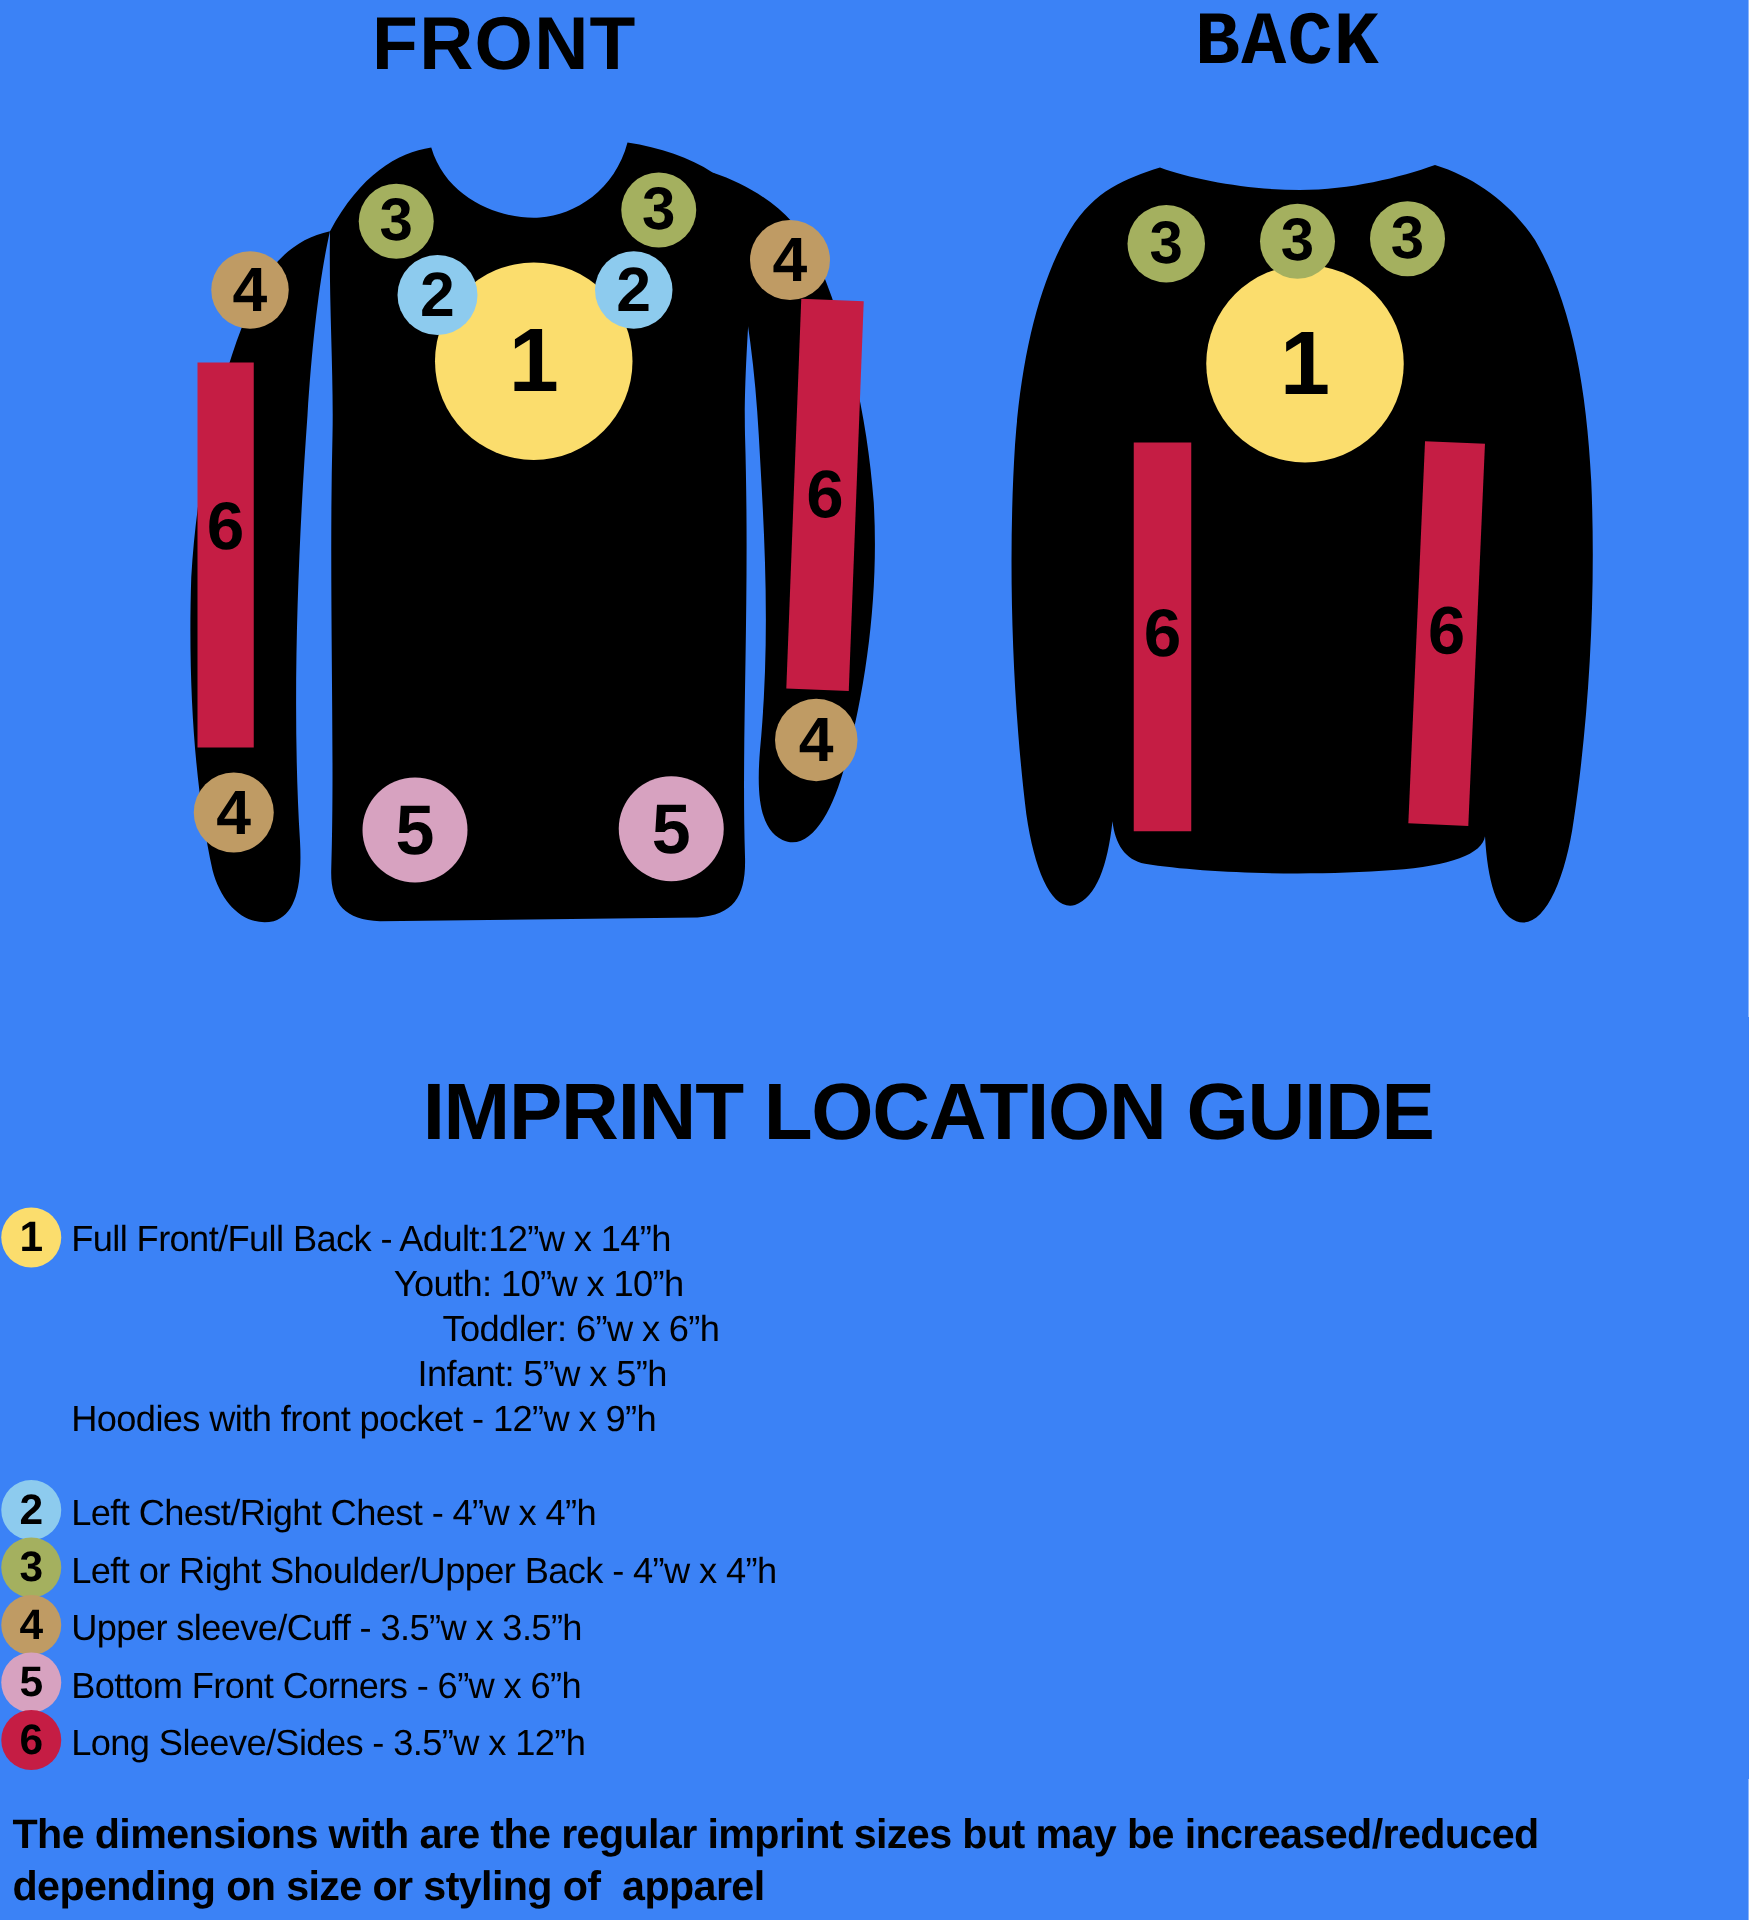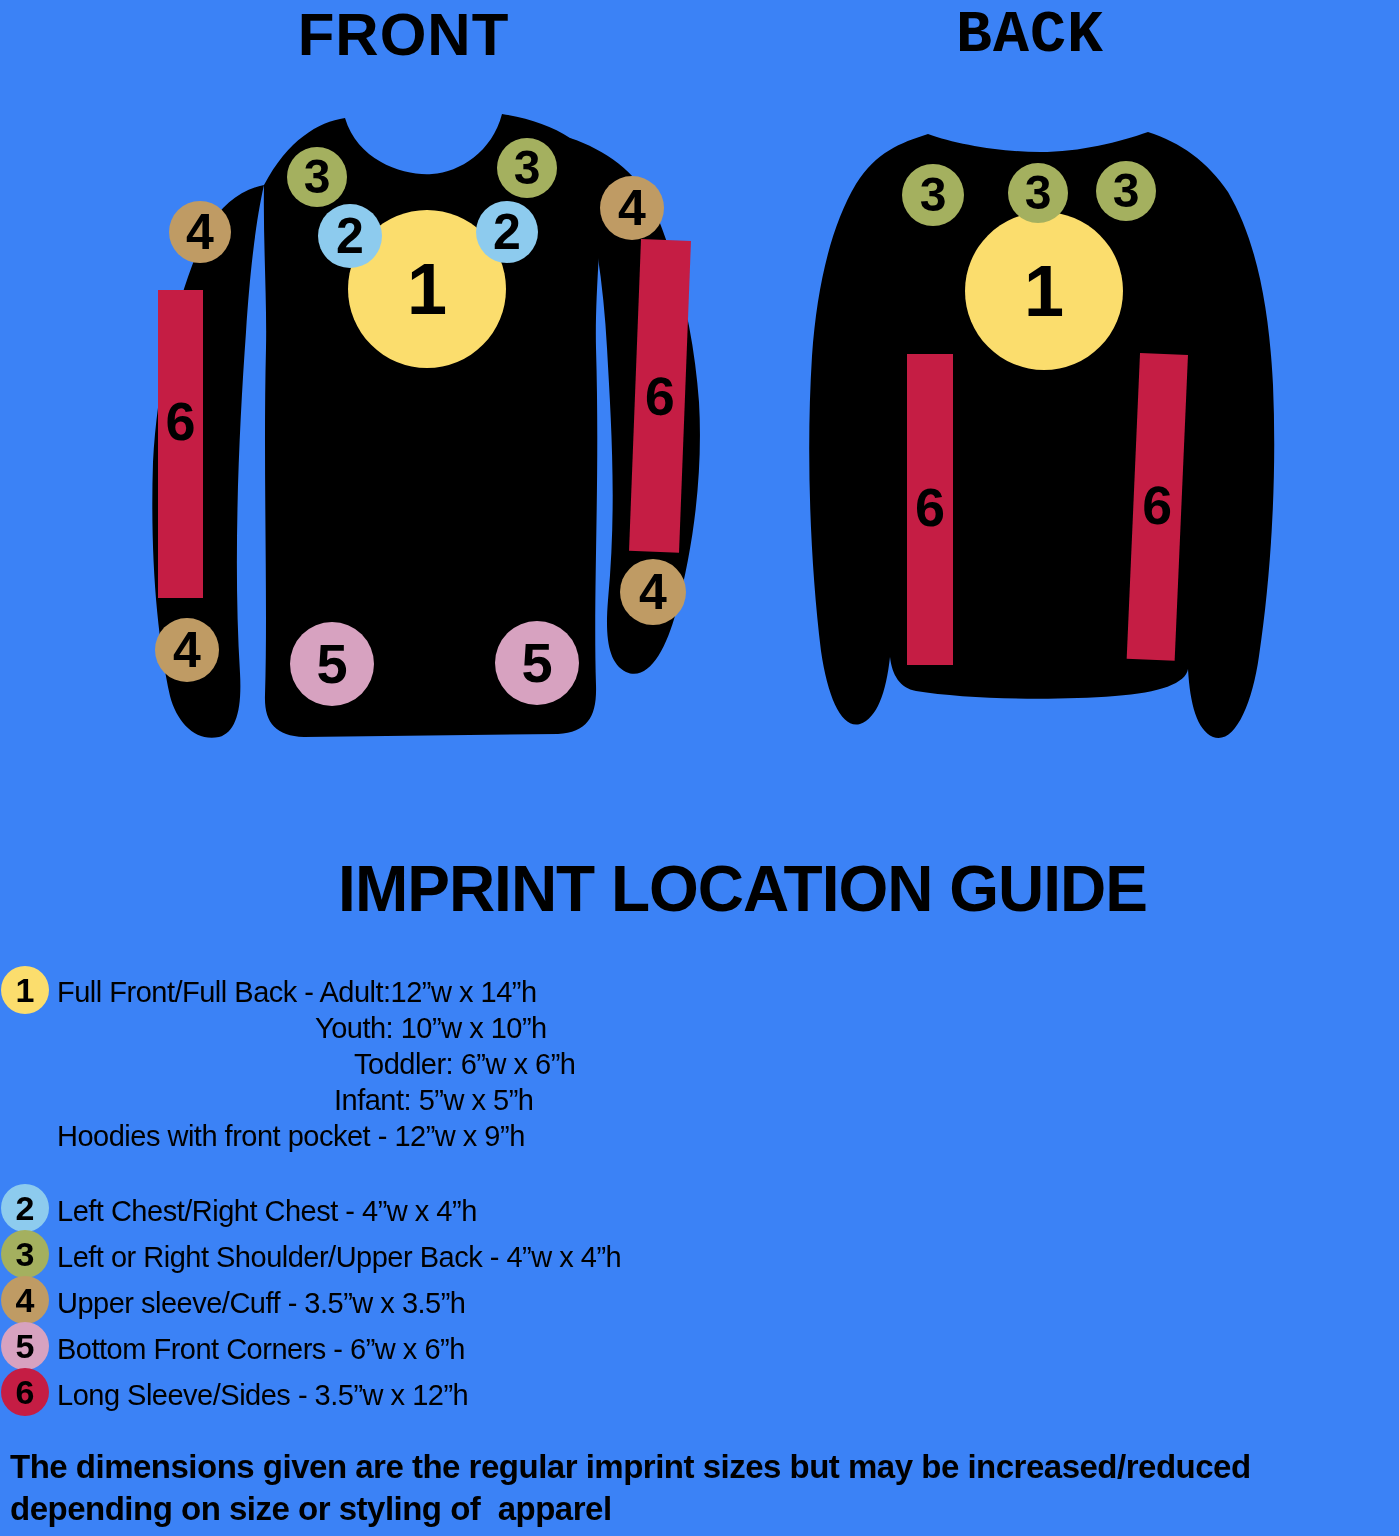--- a/index.html
+++ b/index.html
@@ -152,16 +152,16 @@
 
   <div class="legend-circle c-tan" style="left:1px;top:1276px;">4</div>
   <div class="legend-text" style="left:57px;top:1285px;">Upper sleeve/Cuff - 3.5”w x 3.5”h</div>
 
   <div class="legend-circle c-pink" style="left:1px;top:1322px;">5</div>
   <div class="legend-text" style="left:57px;top:1331px;">Bottom Front Corners - 6”w x 6”h</div>
 
   <div class="legend-circle c-red" style="left:1px;top:1368px;">6</div>
   <div class="legend-text" style="left:57px;top:1377px;">Long Sleeve/Sides - 3.5”w x 12”h</div>
 
-  <div class="footer-line" style="top:1448px;">The dimensions given are the regular imprint sizes but may be increased/reduced</div>
+  <div class="footer-line" style="top:1448px;">The dimensions with are the regular imprint sizes but may be increased/reduced</div>
   <div class="footer-line" style="top:1490px;">depending on size or styling of  apparel</div>
 
 </div>
 
 </body></html>

